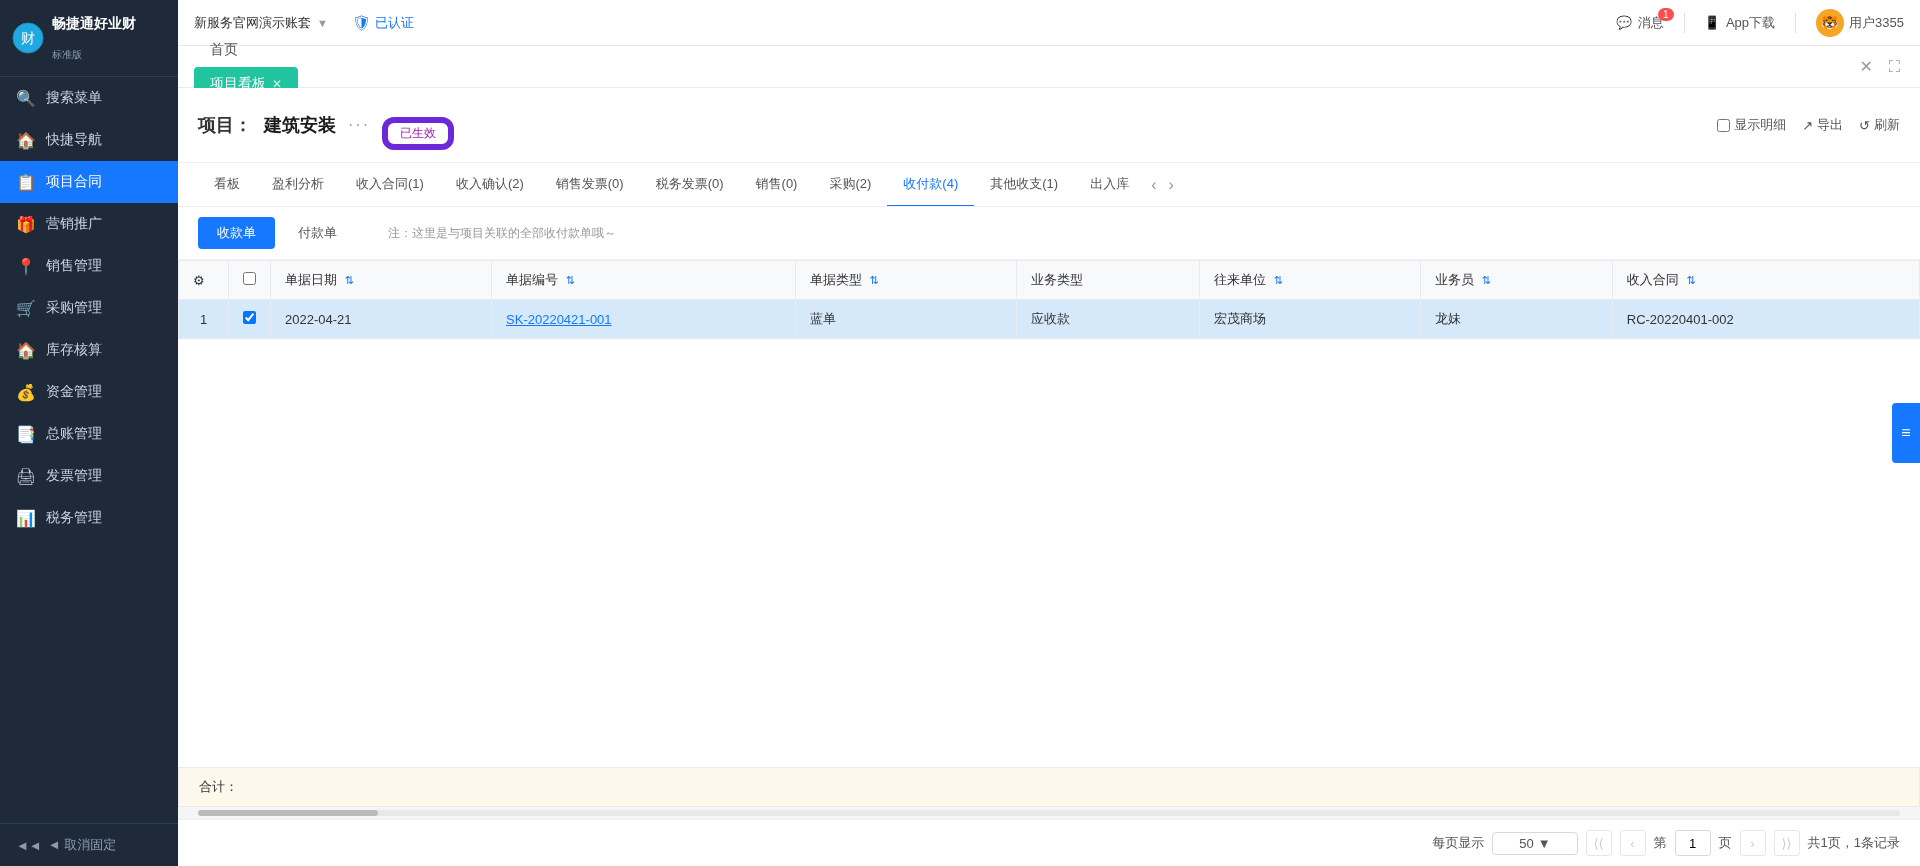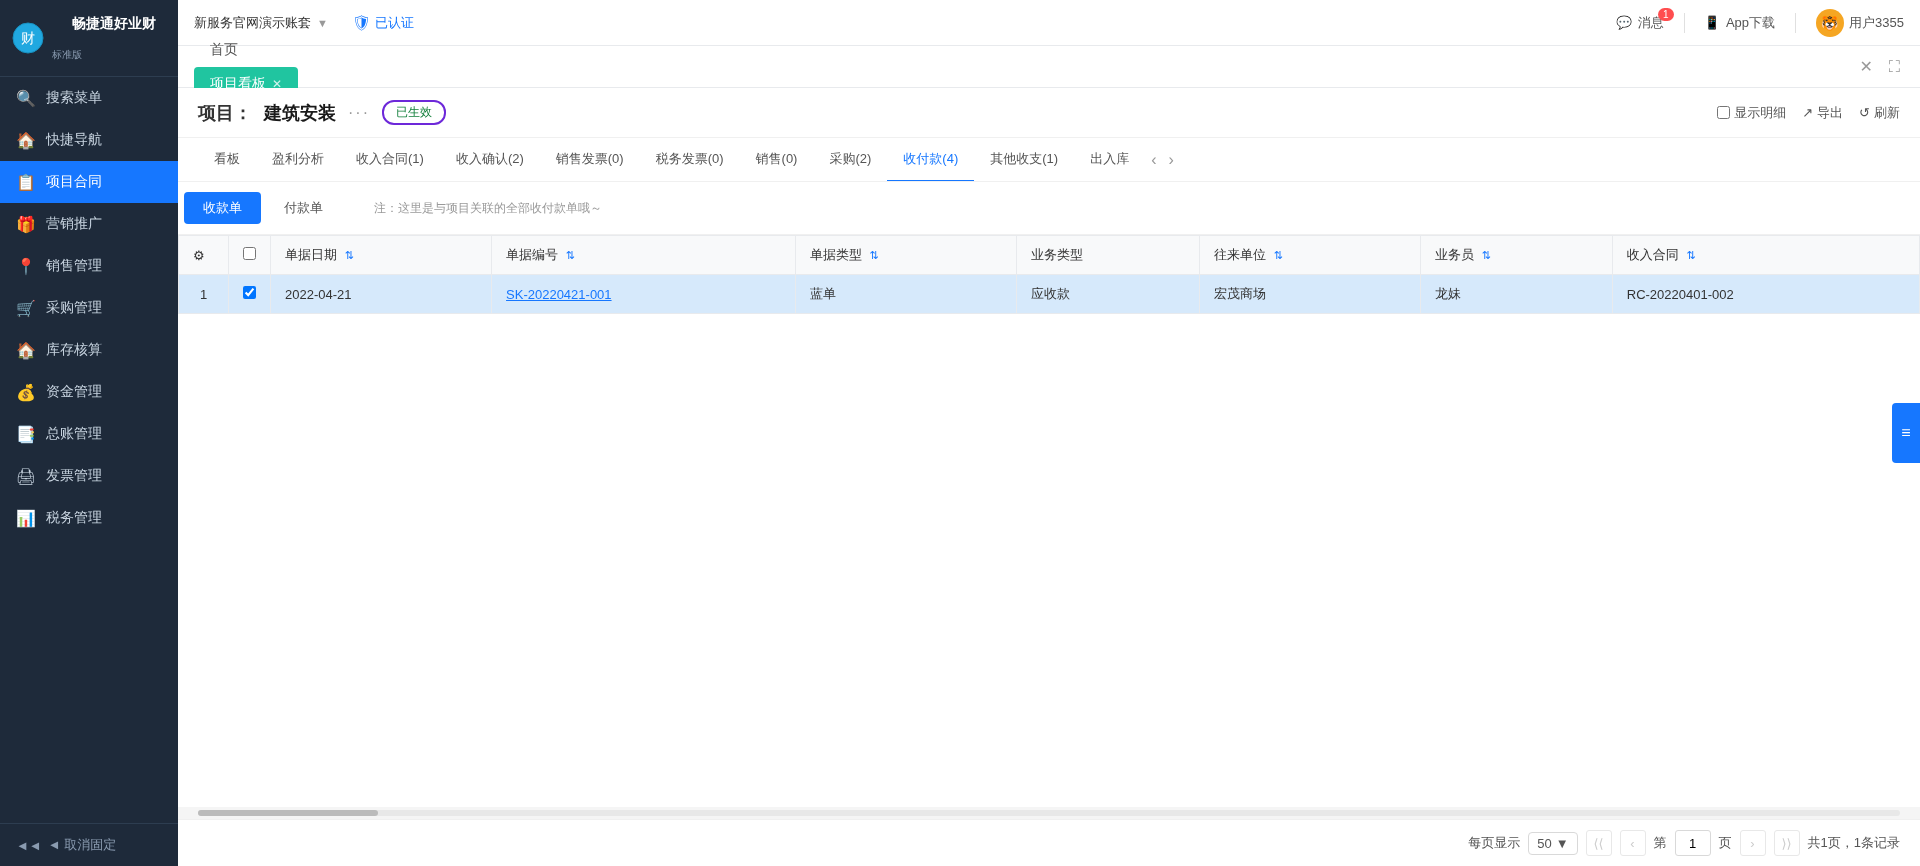--- a/index.html
+++ b/index.html
@@ -21,21 +21,21 @@
       padding: 14px 12px;
       border-bottom: 1px solid #2d3d50;
       color: #fff;
     }
     .sidebar-logo {
       width: 32px;
       height: 32px;
       margin-right: 8px;
       flex-shrink: 0;
     }
-    .sidebar-title { font-size: 14px; font-weight: bold; color: #fff; line-height: 1.3; margin-left: 20px; }
+    .sidebar-title { font-size: 14px; font-weight: bold; color: #fff; line-height: 1.3; }
     .sidebar-edition { font-size: 10px; color: #8a9bb0; margin-top: 16px; }
 
     .sidebar-scroll { flex: 1; overflow-y: auto; overflow-x: hidden; }
     .sidebar-scroll::-webkit-scrollbar { width: 4px; }
     .sidebar-scroll::-webkit-scrollbar-thumb { background: #3a4d63; border-radius: 2px; }
 
     .sidebar-item {
       display: flex;
       align-items: center;
       padding: 11px 16px;
@@ -171,25 +171,26 @@
     
     .project-header {
       display: flex;
       align-items: center;
       padding: 12px 20px;
       border-bottom: 1px solid #f0f0f0;
       gap: 12px;
     }
     .project-more { color: #999; cursor: pointer; font-size: 16px; letter-spacing: 2px; }
     .project-status {
-      border: 2px solid #6d28d9;
-      color: #15803d;
+      border: 6px solid #6d28d9;
+      color: #a21caf;
       border-radius: 12px;
       padding: 2px 12px;
       font-size: 12px;
+      margin-top: 17px;
     }
     .project-header-right {
       margin-left: auto;
       display: flex;
       align-items: center;
       gap: 16px;
     }
     .header-action-btn {
       display: flex;
       align-items: center;
@@ -225,21 +226,21 @@
       color: #999;
       cursor: pointer;
       font-size: 16px;
       flex-shrink: 0;
     }
 
     
     .sub-tabs {
       display: flex;
       align-items: center;
-      padding: 10px 6px;
+      padding: 10px 20px;
       gap: 4px;
       border-bottom: 1px solid #f0f0f0;
     }
     .sub-tab {
       padding: 6px 18px;
       border-radius: 4px;
       cursor: pointer;
       font-size: 13px;
       color: #555;
       border: 1px solid transparent;
@@ -323,21 +324,21 @@
       padding: 10px 20px;
       gap: 8px;
       font-size: 13px;
       color: #555;
       border-top: 1px solid #f0f0f0;
       flex-shrink: 0;
     }
     .page-size-select {
       border: 1px solid #d9d9d9;
       border-radius: 4px;
-      padding: 3px 8px;
+      padding: 3px 26px;
       font-size: 13px;
       background: #fff;
       cursor: pointer;
       display: flex;
       align-items: flex-end;
       gap: 4px;
     }
     .page-btn {
       width: 26px;
       height: 26px;
@@ -602,20 +603,23 @@
     <td>蓝单</td>
     <td>应收款</td>
     <td>宏茂商场</td>
     <td>龙妹</td>
     <td>RC-20220401-002</td>
   </tr>
           </tbody>
       </table>
     </div>
 
+    <div class="total-row">
+      <span>合计：</span>
+    </div>
 
     <div class="scrollbar-area">
       <div class="scrollbar-track">
         <div class="scrollbar-thumb"></div>
       </div>
     </div>
 
     <div class="pagination">
       <span>每页显示</span>
       <div class="page-size-select">

